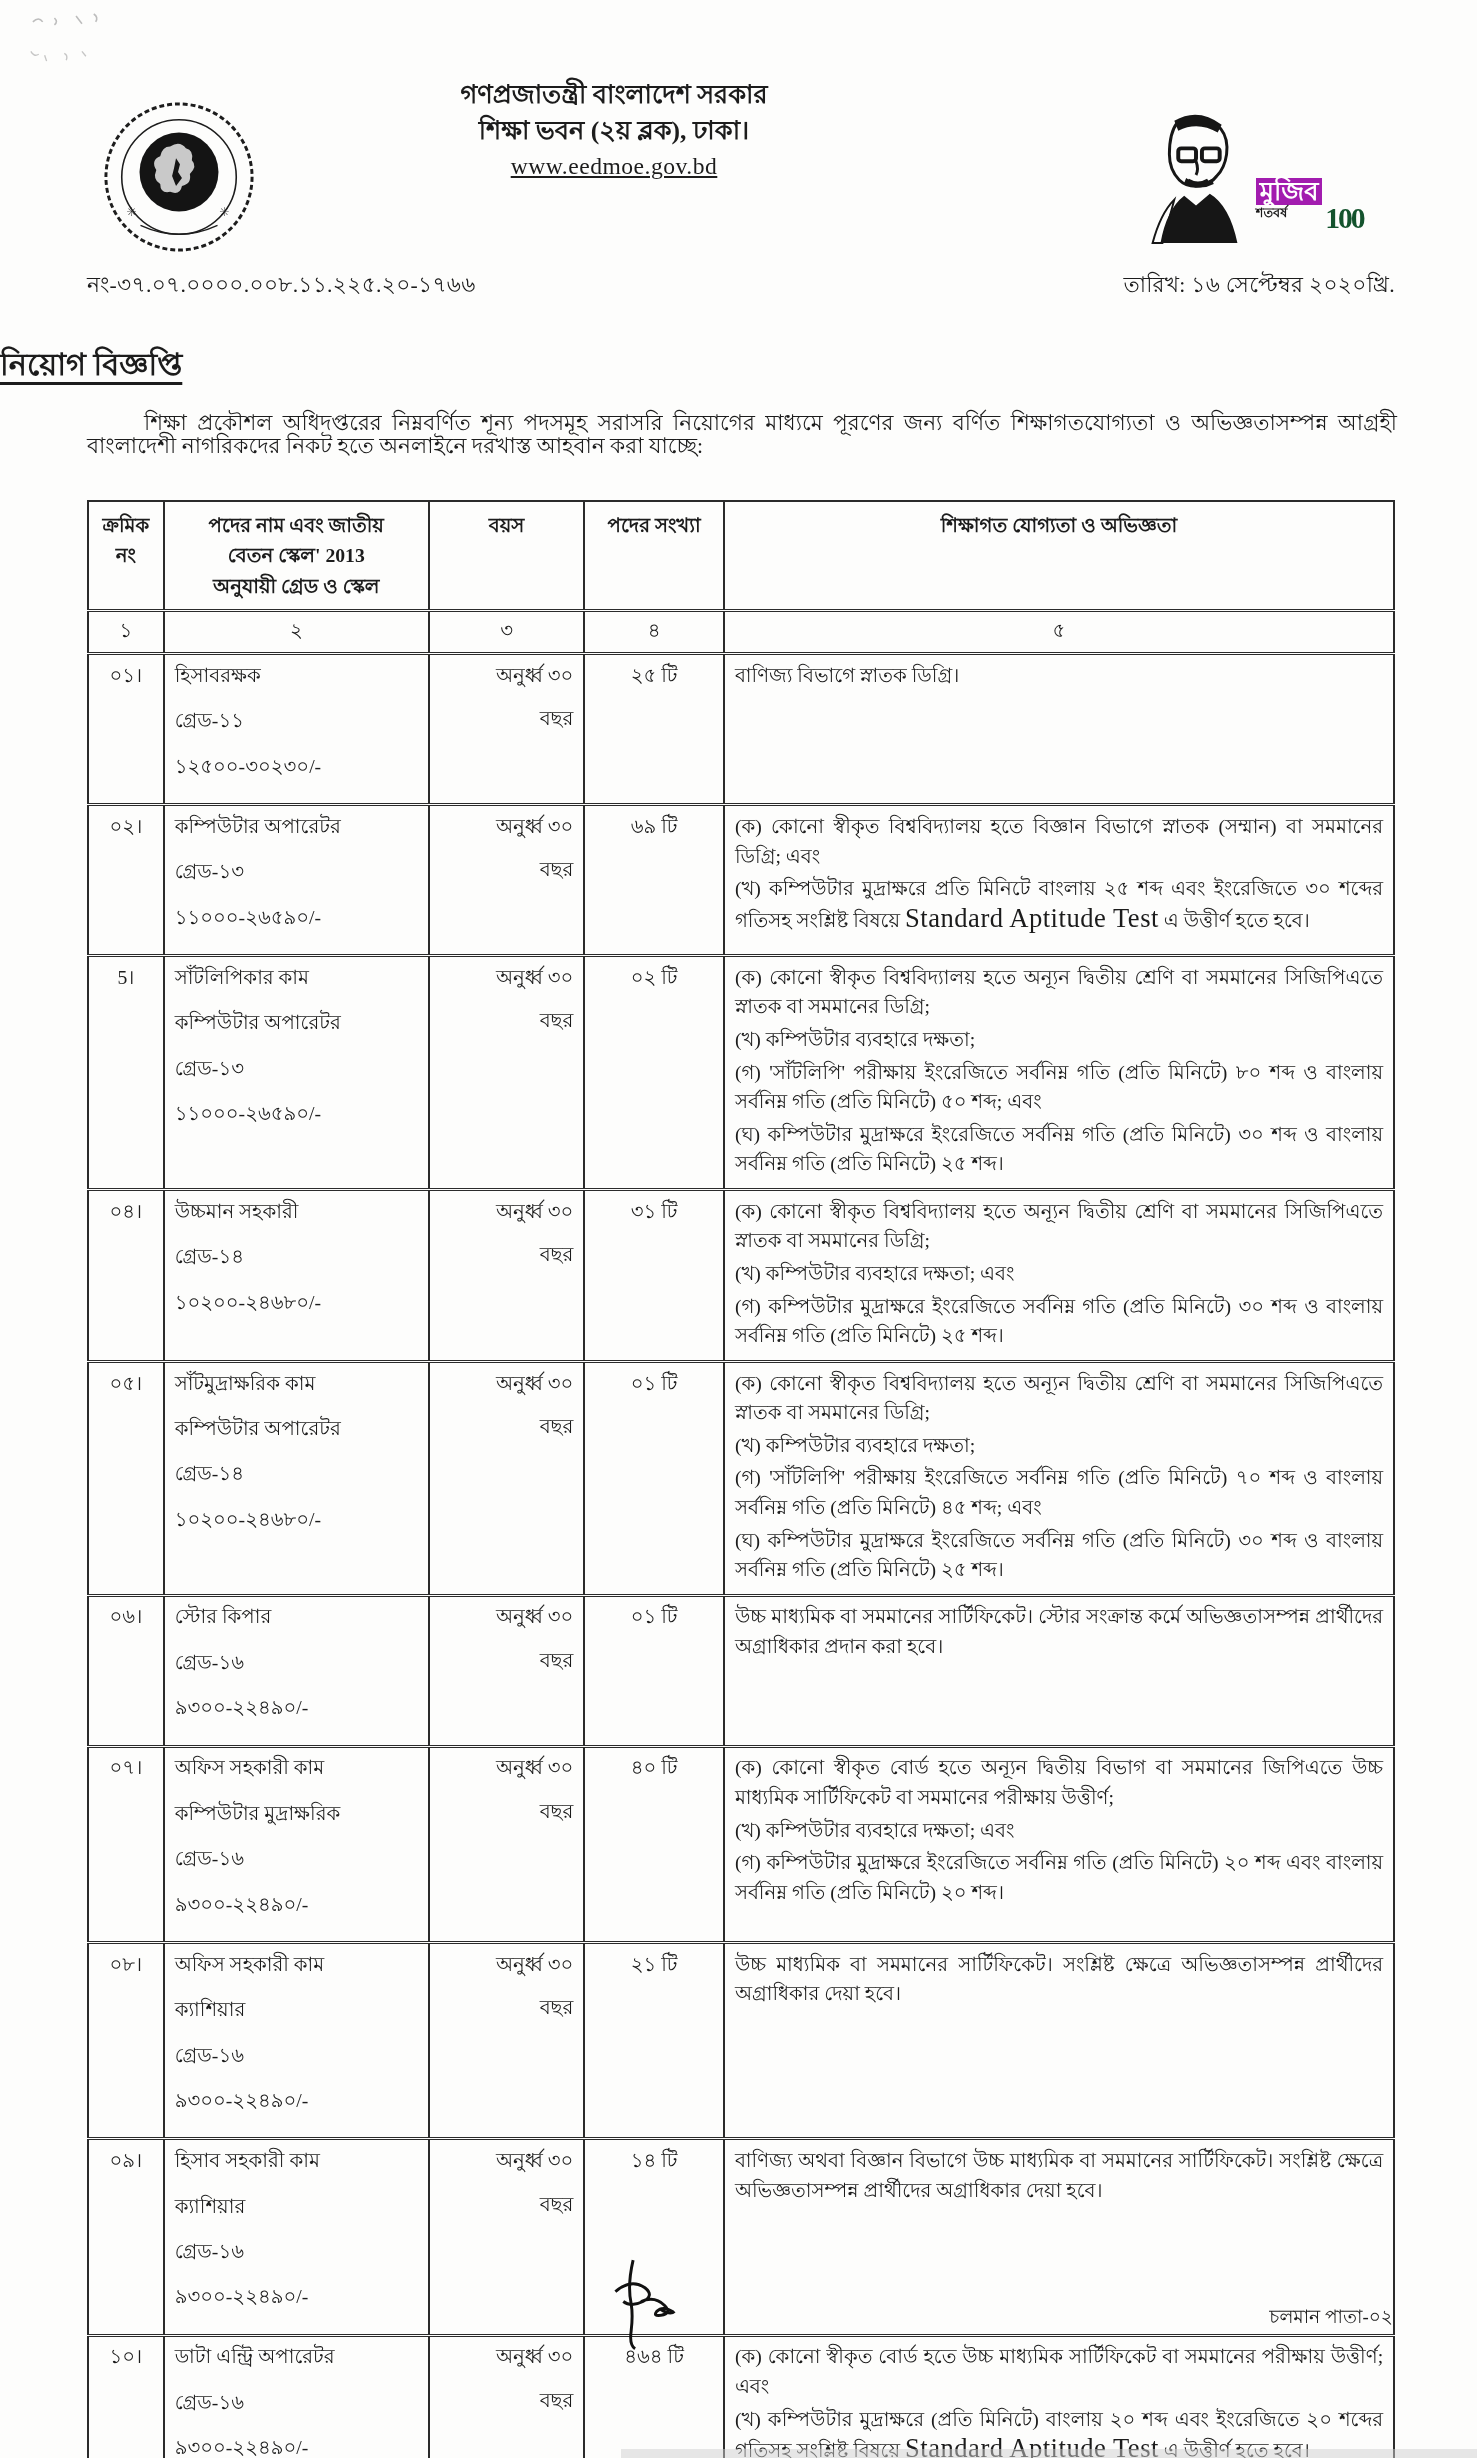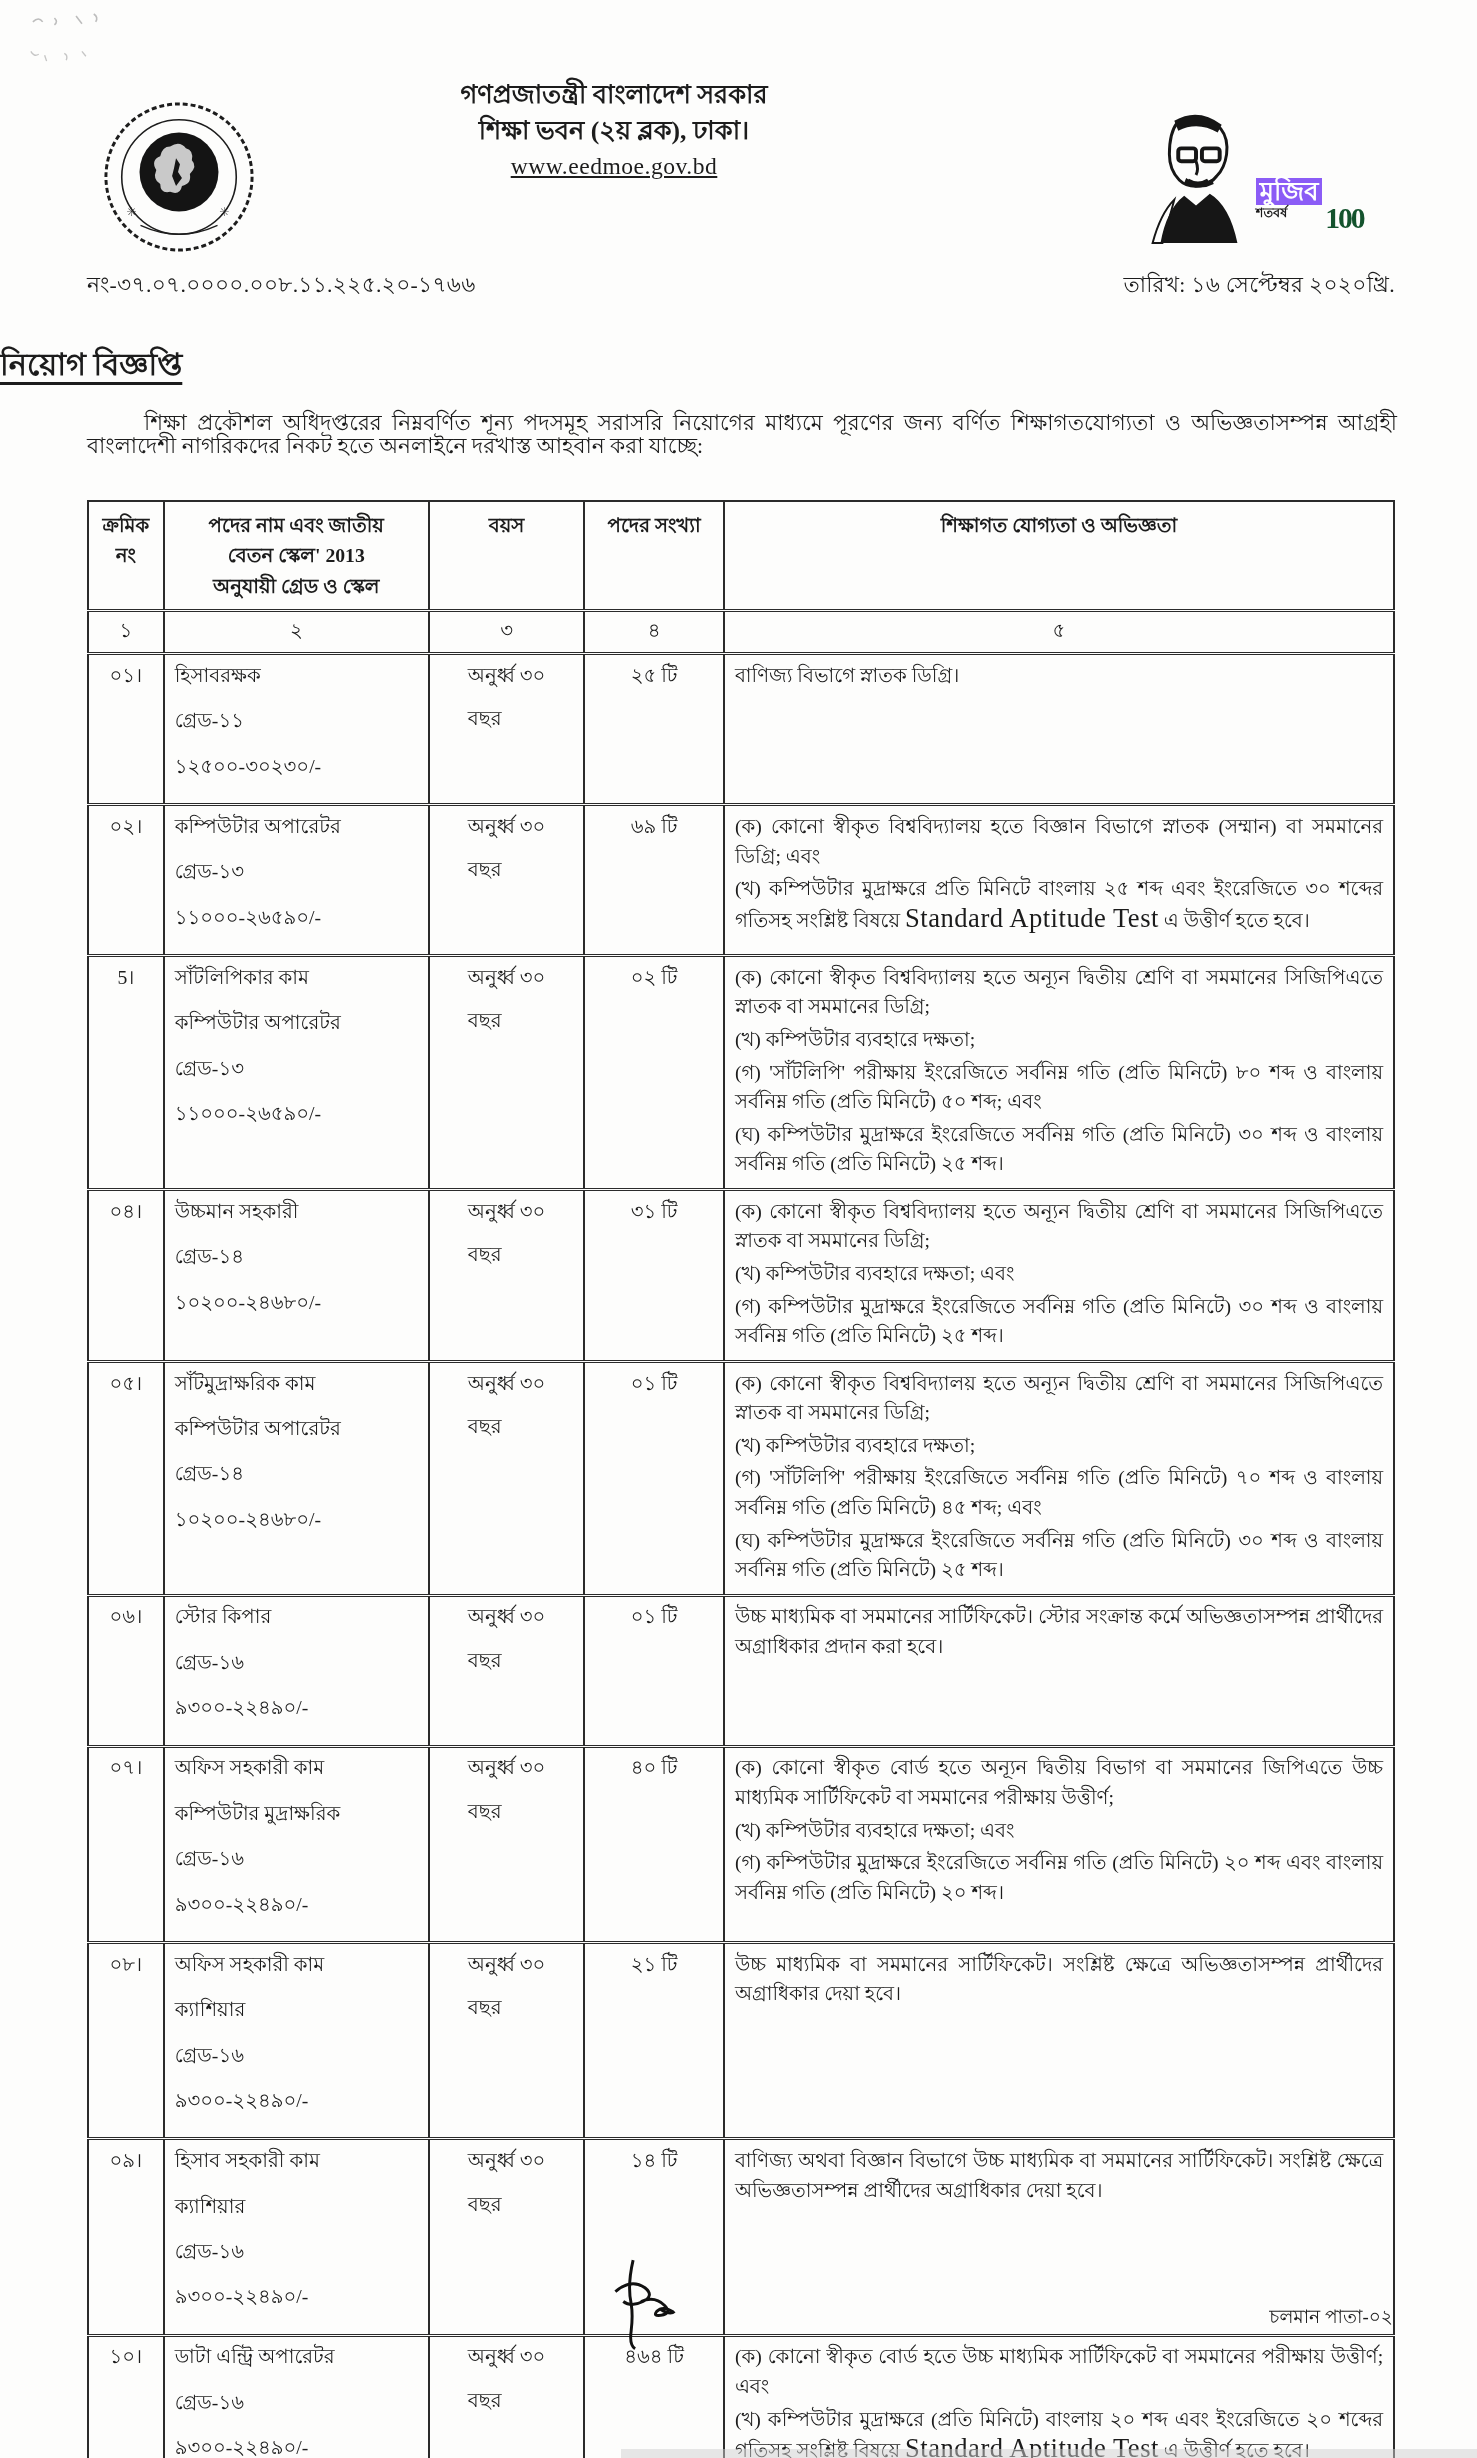--- a/index.html
+++ b/index.html
@@ -19,21 +19,21 @@
   
   .header-wrap{position:absolute;top:77px;left:0;width:1478px;height:182px;}
   .seal{position:absolute;left:101px;top:21.7px;width:156px;height:156px;}
   .header-center{position:absolute;left:0;width:1228px;text-align:center;top:0;}
   .header-center .h-line{font-size:25.6px;line-height:36px;font-weight:bold;}
   .header-center .h-line.small{font-weight:bold;}
   .header-center .h-url{font-size:23.6px;line-height:35px;text-decoration:underline;letter-spacing:0.5px;font-family:"Liberation Serif",serif;}
   .mujib{position:absolute;right:138px;top:27.6px;width:217px;height:143px;}
   .mujib svg{position:absolute;left:0;top:0;}
   .mujib .mj-text{position:absolute;right:17.7px;bottom:27.6px;text-align:left;line-height:1.0;}
-  .mujib .mj-word{font-size:25.6px;font-weight:bold;background:#8b5cf6;color:#fff;padding:1px 3.9px;display:inline-block;}
+  .mujib .mj-word{font-size:25.6px;font-weight:bold;background:#a21caf;color:#fff;padding:1px 3.9px;display:inline-block;}
   .mujib .mj-sub{font-size:12.8px;font-weight:bold;display:block;margin-top:2px;}
   .mujib .mj-100{position:absolute;right:-23.6px;bottom:13px;font-size:29.6px;color:#14532d;font-weight:bold;letter-spacing:-2px;}
 
   .ref-row{position:absolute;top:268px;left:87px;width:1308px;display:flex;justify-content:space-between;font-size:21.7px;}
   .memo-no{letter-spacing:0.3px;}
   .issue-date{letter-spacing:0.3px;}
 
   .doc-title{position:absolute;top:341px;left:0;width:1478px;}
   .doc-title span{font-size:30.5px;font-weight:bold;text-decoration:underline;text-underline-offset:6.9px;}
 
@@ -48,21 +48,21 @@
     font-size:19.7px;
     padding:5.9px 9.9px;
     word-wrap:break-word;
   }
   .doc-table thead th{font-weight:bold;text-align:center;padding:7.9px 5.9px;}
   .doc-table thead .hline{line-height:30.5px;}
   .doc-table thead tr.num-row th{padding:3.9px 5.9px;font-weight:normal;border-top:3px double #2b2b2b;}
   .doc-table td.c-serial{text-align:center;line-height:29.6px;}
   .doc-table td.c-post{line-height:29.6px;}
   .doc-table td.c-post .pline{margin-bottom:15.8px;}
-  .doc-table td.c-age{text-align:left;line-height:29.6px;padding-left:38px;}
+  .doc-table td.c-age{text-align:right;line-height:29.6px;padding-left:38px;}
   .doc-table td.c-age .aline{margin-bottom:13.8px;}
   .doc-table td.c-count{text-align:center;line-height:29.6px;}
   .doc-table td.c-qual{line-height:29.6px;text-align:justify;}
   .doc-table td.c-qual .qline{margin-bottom:3px;}
   .doc-table tbody tr{border-top:3px double #2b2b2b;}
   .sat{font-family:"Liberation Serif",serif;font-size:26.6px;letter-spacing:0.5px;line-height:29.6px;}
 
   .footer-note{position:absolute;right:85px;top:2303px;font-size:18.7px;}
   .signature{position:absolute;left:576px;top:2258px;width:128px;height:94px;}
 </style>

